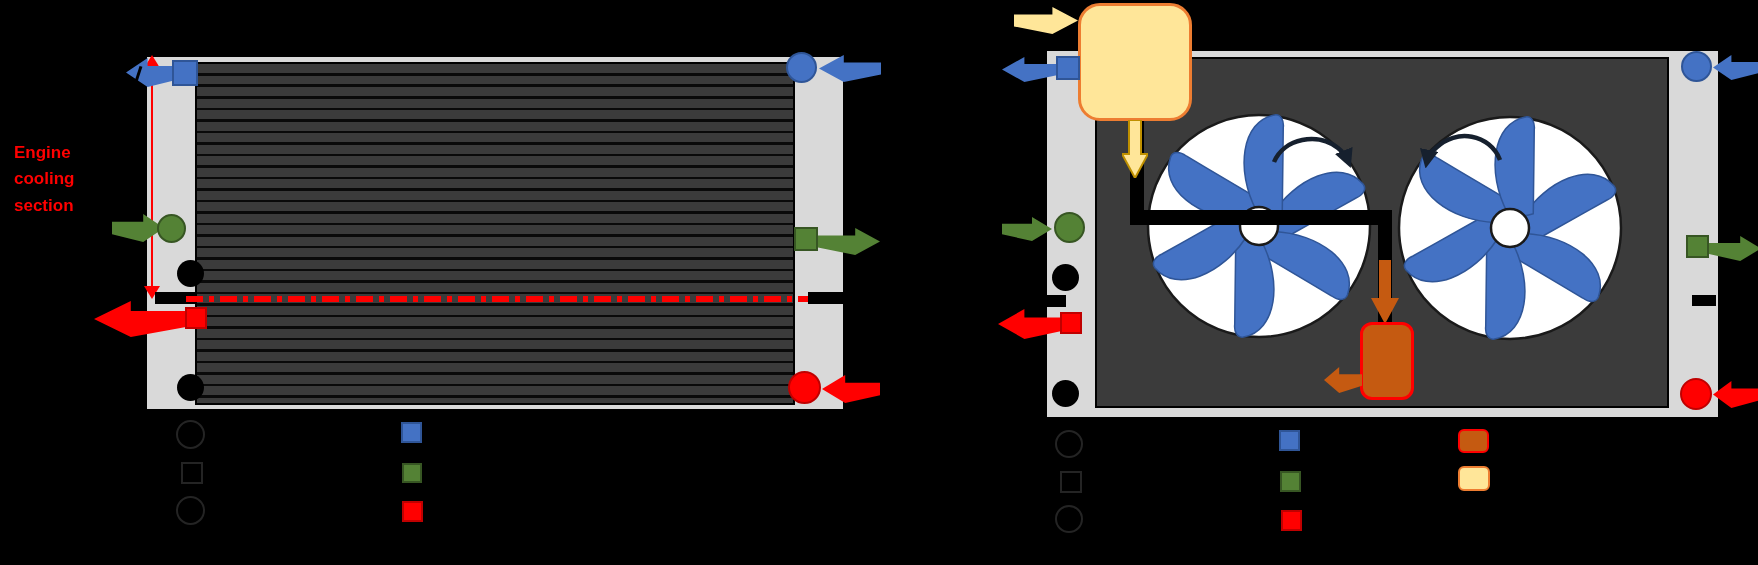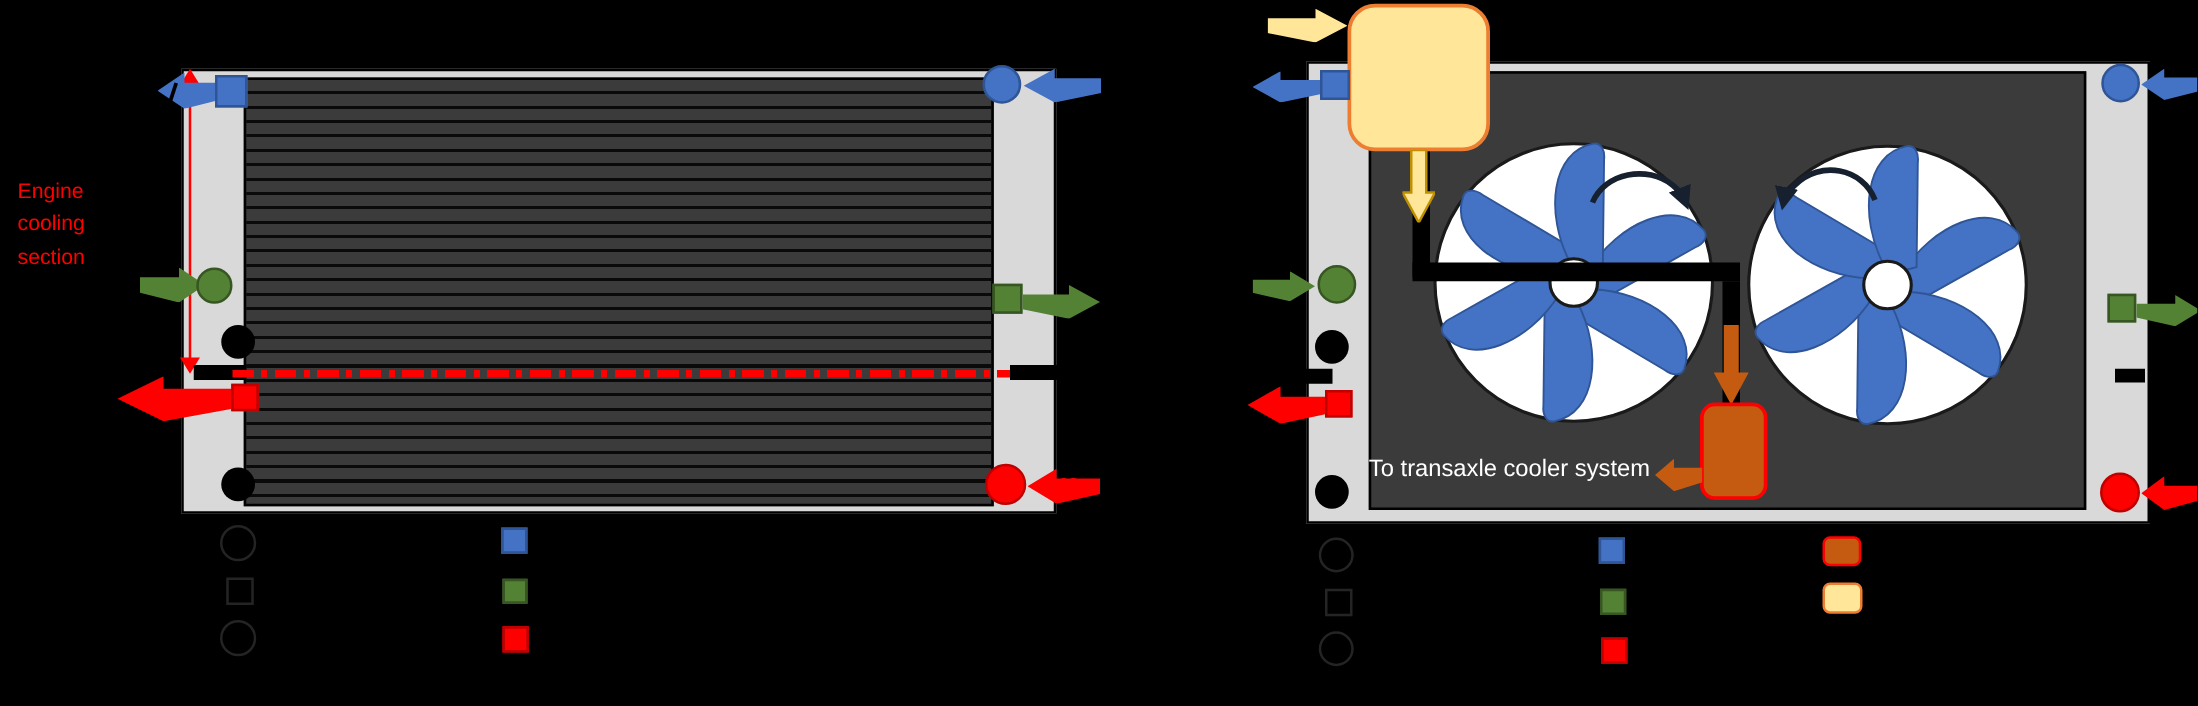--- a/index.html
+++ b/index.html
@@ -20,21 +20,21 @@
   
   .radiator{background:var(--tank);border:2px solid #000;}
   .core{background:var(--core);border:2px solid #000;
         background-image:repeating-linear-gradient(180deg,var(--core) 0 9px,var(--stripe) 9px 11.5px);}
   .shroud{background:var(--core);border:2px solid #000;}
   .dashdot{height:6px;background:repeating-linear-gradient(90deg,var(--red) 0 17px,transparent 17px 23px,var(--red) 23px 28px,transparent 28px 34px);}
   .pipe{background:var(--black);}
   
   .outline-sym{border:2.5px solid var(--outline);background:transparent;}
   
-  .red-label{color:var(--red);font-size:17px;line-height:1.55;font-weight:normal;white-space:pre-line;}
+  .red-label{color:var(--red);font-size:17px;line-height:1.55;font-weight:bold;white-space:pre-line;}
   .white-label{color:var(--white);font-size:19px;}
   .tiny-red{color:var(--red);font-size:15px;font-weight:normal;}
   
   .fan-disc{fill:#fff;stroke:#1a1a1a;stroke-width:2.5;}
   .blade{fill:var(--blue);stroke:var(--blue_dark);stroke-width:1.5;}
   .fan-hub{fill:#fff;stroke:#1a1a1a;stroke-width:2.5;}
   .rot-arrow{fill:none;stroke:#16202e;stroke-width:4.5;}
   .tri-up{width:0;height:0;border-left:8px solid transparent;border-right:8px solid transparent;border-bottom:13px solid var(--red);}
   .tri-down{width:0;height:0;border-left:8px solid transparent;border-right:8px solid transparent;border-top:13px solid var(--red);}
 </style>
@@ -141,21 +141,20 @@
   <div class="abs arrR f-cream" style="left:1014px;top:7px;width:64px;height:27px;"></div>
   <svg class="abs" style="left:1122px;top:120px;" width="26" height="58" viewBox="0 0 26 58">
     <polygon points="7,0 19,0 19,34 26,34 13,58 0,34 7,34" fill="var(--cream)" stroke="var(--cream_dark)" stroke-width="2"></polygon>
   </svg>
 
   <svg class="abs" style="left:1371px;top:260px;" width="28" height="64" viewBox="0 0 28 64">
     <polygon points="8,0 20,0 20,38 28,38 14,64 0,38 8,38" fill="var(--orange)"></polygon>
   </svg>
   <div class="abs" style="left:1360px;top:322px;width:54px;height:78px;background:var(--orange);border:3px solid var(--red);border-radius:12px;"></div>
   <div class="abs arrL f-orange" style="left:1324px;top:367px;width:38px;height:26px;"></div>
-  <div class="abs white-label" style="left:1040px;top:365px;width:280px;text-align:right;">To transaxle cooler system</div>
 
   <div class="abs arrL f-blue" style="left:1002px;top:57px;width:56px;height:25px;"></div>
   <div class="abs f-blue b-blue" style="left:1056px;top:56px;width:24px;height:24px;"></div>
 
   <div class="abs arrR f-green" style="left:1002px;top:217px;width:50px;height:24px;"></div>
   <div class="abs circle f-green b-green" style="left:1054px;top:212px;width:31px;height:31px;"></div>
 
   <div class="abs circle f-black" style="left:1052px;top:264px;width:27px;height:27px;"></div>
   <div class="abs f-black" style="left:1034px;top:295px;width:32px;height:12px;"></div>
 

